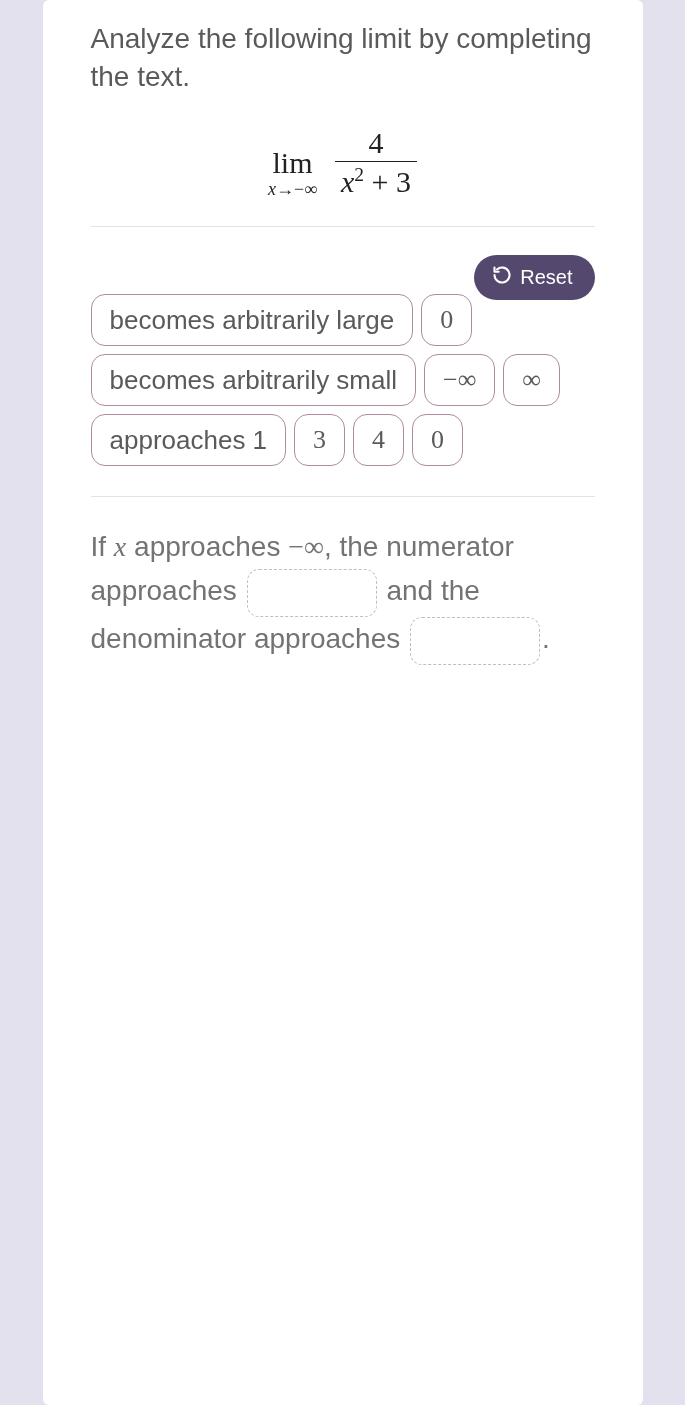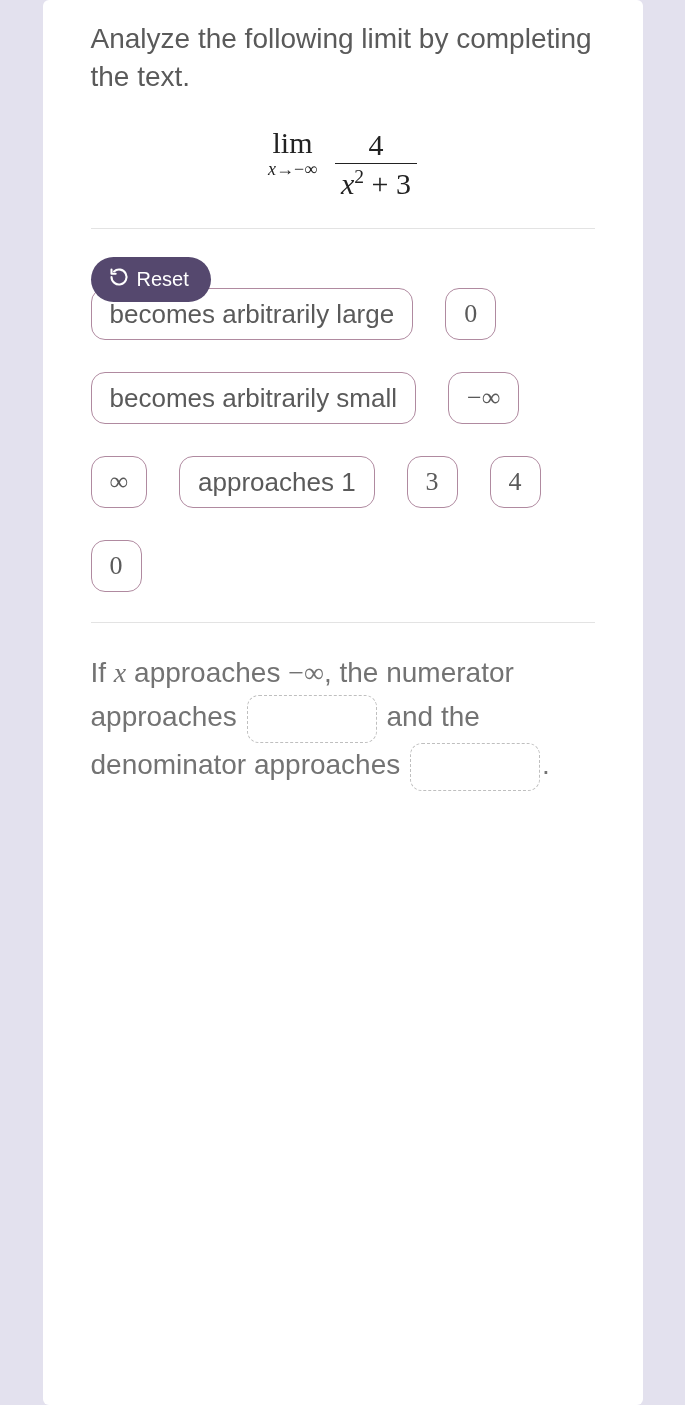--- a/index.html
+++ b/index.html
@@ -24,48 +24,48 @@
     color: #5a5a5a;
     margin-bottom: 30px;
   }
   .formula {
     text-align: center;
     font-family: 'Cambria Math', 'Times New Roman', serif;
     font-size: 30px;
     color: #222;
     margin: 10px 0 28px 0;
   }
-  .formula .limrow { display:inline-flex; align-items:flex-start; gap:18px; }
+  .formula .limrow { display:inline-flex; align-items:flex-end; gap:18px; }
   .formula .lim { display:inline-flex; flex-direction:column; align-items:center; line-height:1; }
   .formula .lim .top { font-size:30px; }
   .formula .lim .bot { font-size:18px; margin-top:2px; }
   .formula .frac { display:inline-flex; flex-direction:column; align-items:center; line-height:1.1; }
   .formula .frac .num { padding: 0 6px 2px 6px; }
   .formula .frac .den { border-top:1.5px solid #222; padding: 2px 6px 0 6px; }
   .formula sup { font-size: 0.65em; vertical-align: super; }
   hr.sep { border: none; border-top: 1px solid #e3e3e3; margin: 6px 0 28px 0; }
-  .reset-row { display:flex; margin-bottom: -18px; position:relative; z-index:2; }
+  .reset-row { display:flex; justify-content:flex-end; margin-bottom: -18px; position:relative; z-index:2; }
   .reset-btn {
     background: #55486e;
     color: #fff;
     border: none;
     border-radius: 999px;
     padding: 10px 22px 10px 18px;
     font-size: 20px;
     display:inline-flex;
     align-items:center;
     gap:8px;
     cursor:pointer;
   }
   .reset-btn svg { width:20px; height:20px; }
   .chips {
     display:flex;
     flex-wrap:wrap;
-    gap: 32px;
-    margin-top: 4px;
+    gap: 8px;
+    margin-top: 12px;
     margin-bottom: 30px;
   }
   .chip {
     border: 1.5px solid #b08aa0;
     color: #5a5a5a;
     background:#fff;
     border-radius: 14px;
     padding: 12px 18px;
     font-size: 26px;
     line-height: 1;

